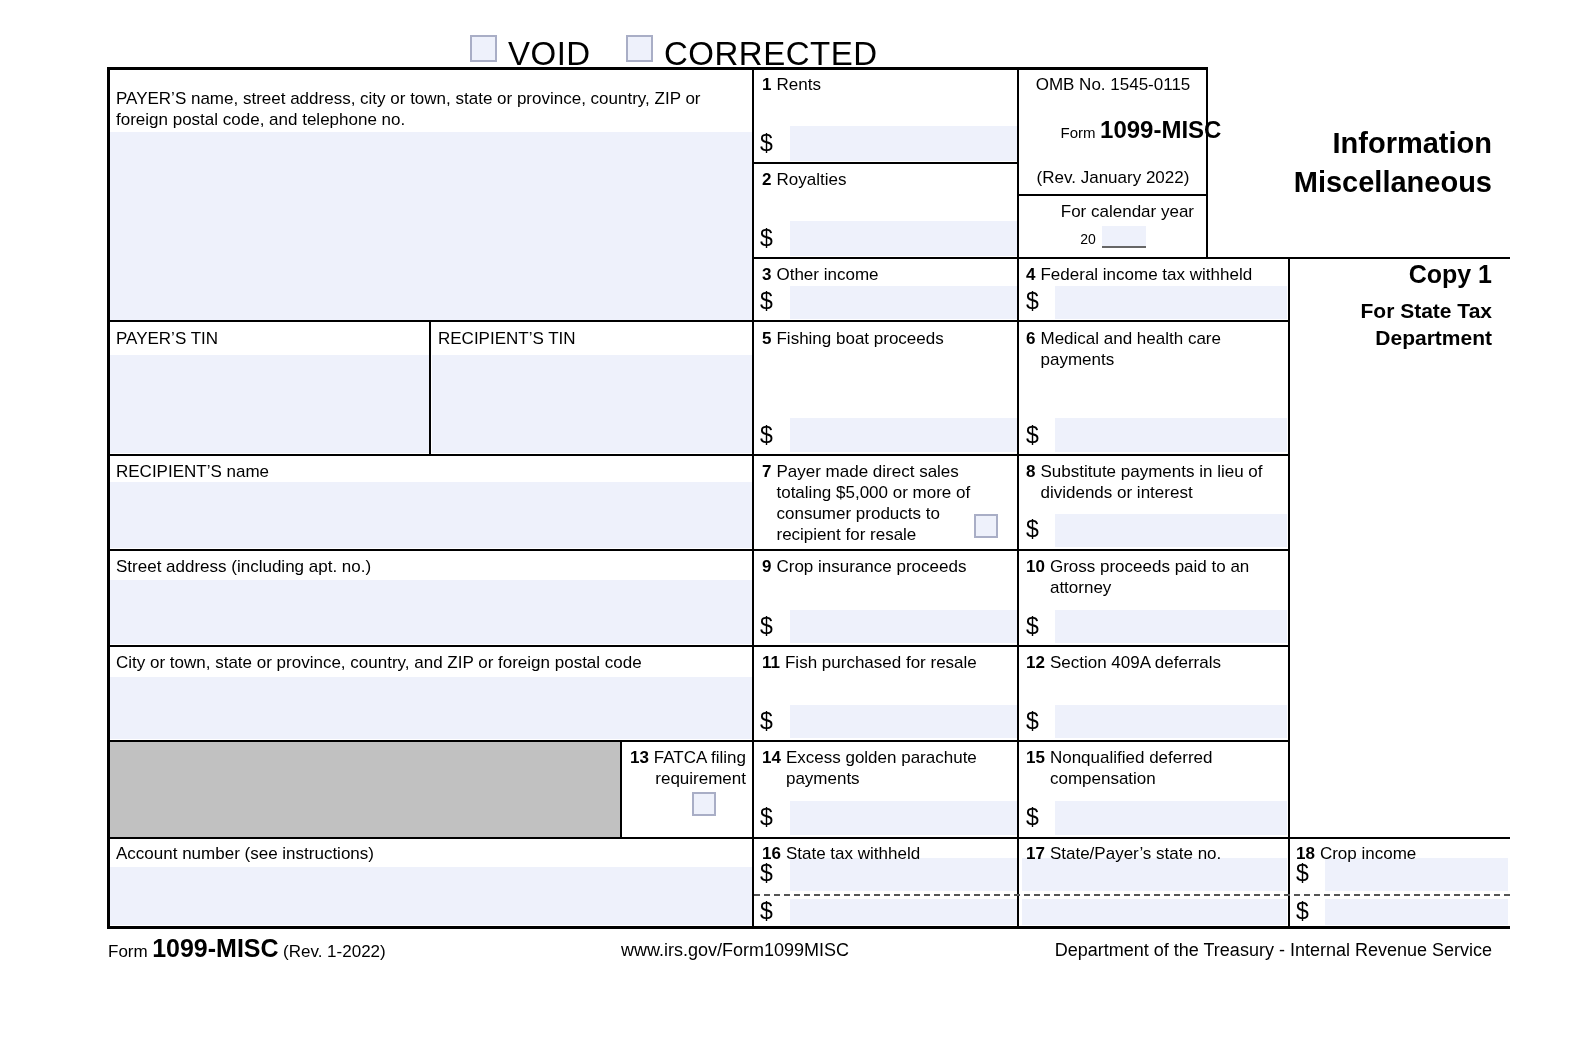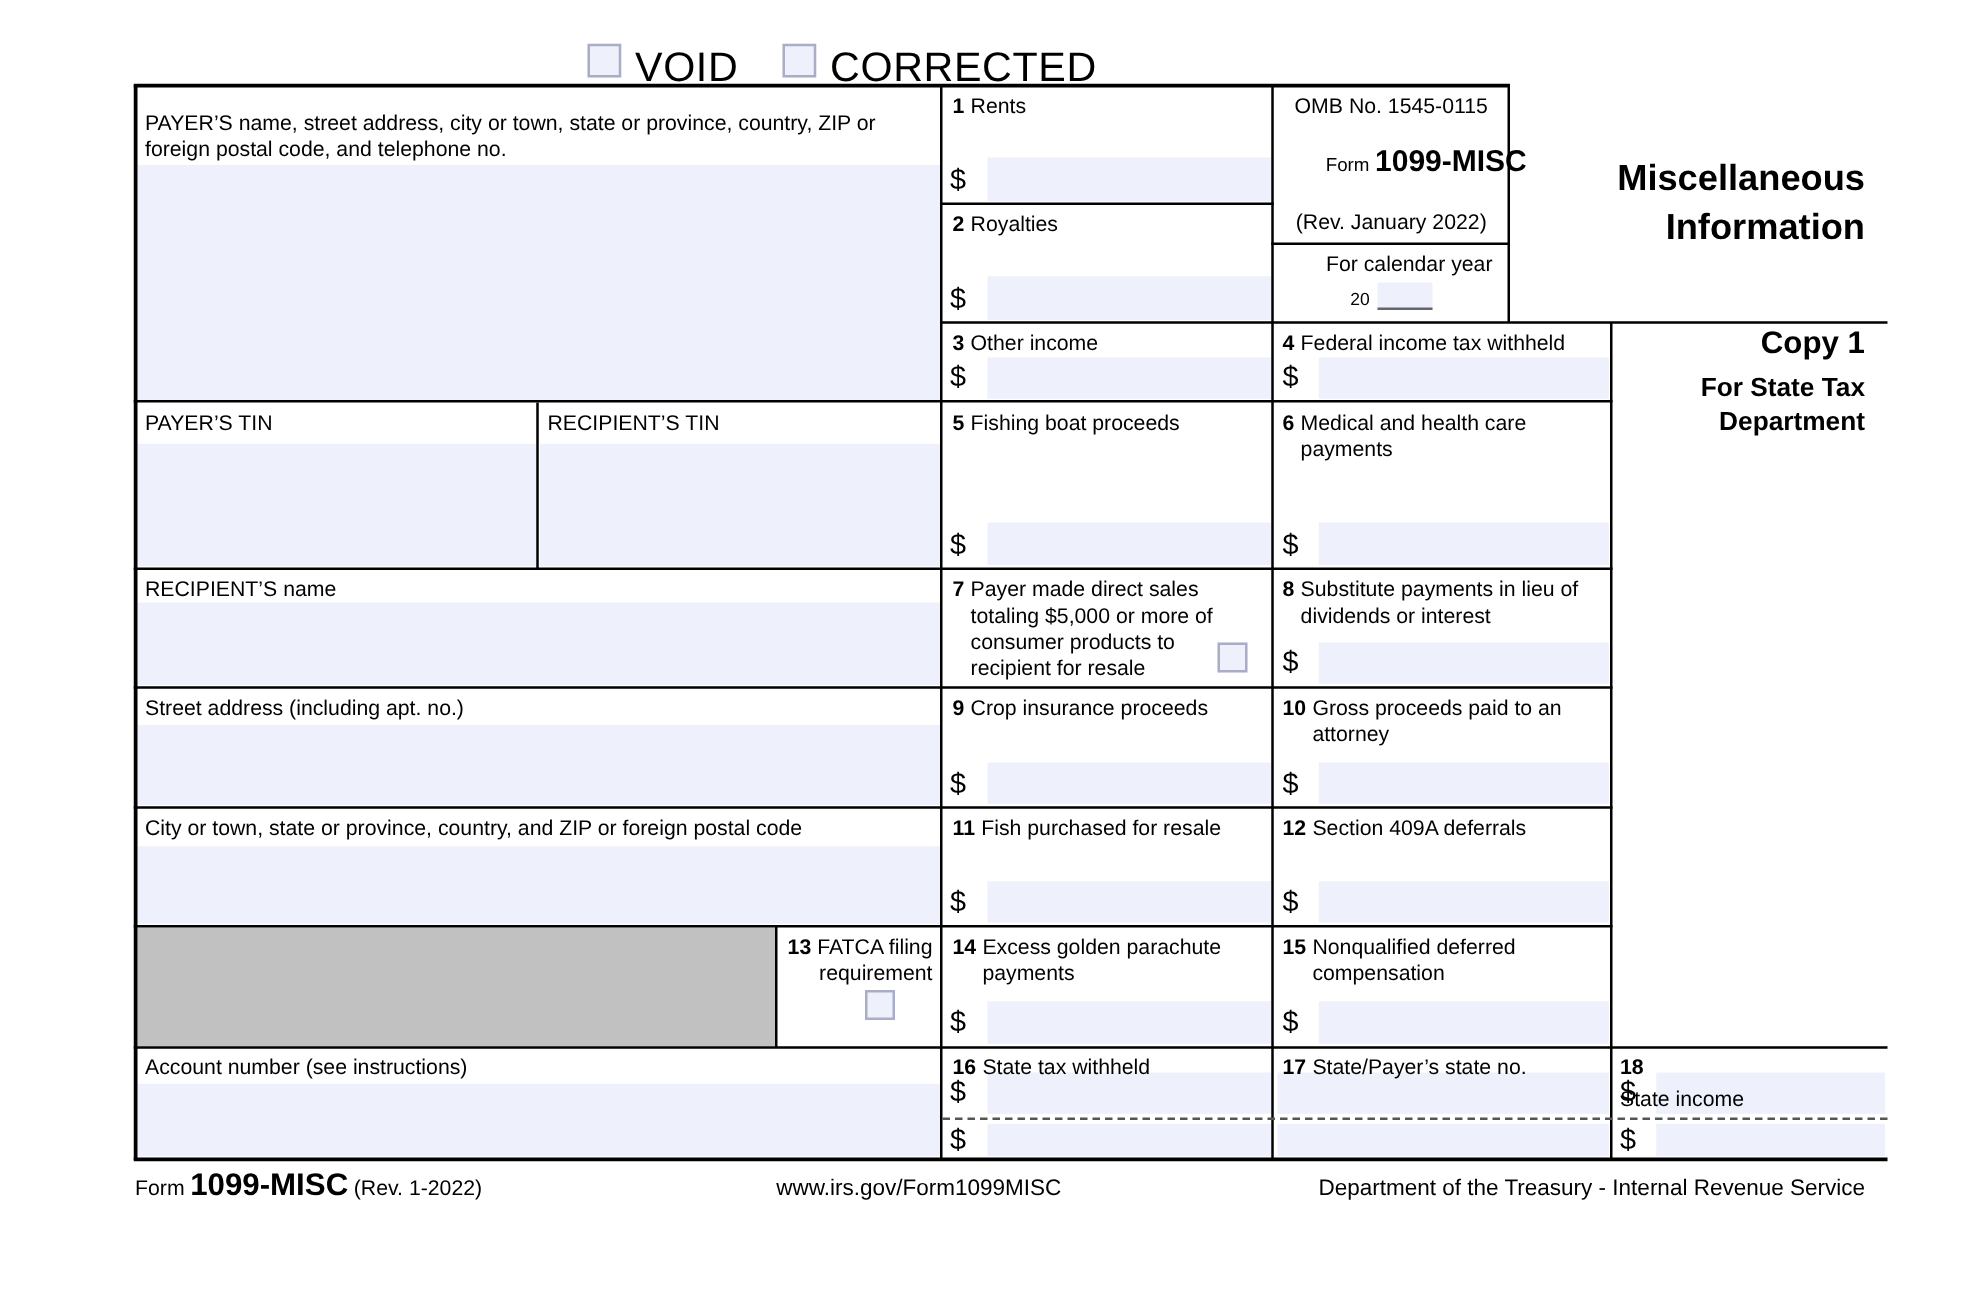--- a/index.html
+++ b/index.html
@@ -150,23 +150,23 @@
     <span>Nonqualified deferred compensation</span>
   </div>
 <div class="lbl" style="left:762px;top:843px;width:240px;">
     <span class="n">16</span>
     <span>State tax withheld</span>
   </div>
 <div class="lbl" style="left:1026px;top:843px;width:250px;">
     <span class="n">17</span>
     <span>State/Payer’s state no.</span>
   </div>
-<div class="lbl" style="left:1296px;top:843px;width:210px;flex-direction:column;">
+<div class="lbl" style="left:1296px;top:843px;width:210px;">
     <span class="n">18</span>
-    <span>State income</span>
+    <span>Crop income</span>
   </div>
 
 <span class="dol" style="left:760px;top:132px;">$</span>
 <span class="dol" style="left:760px;top:227px;">$</span>
 <span class="dol" style="left:760px;top:290px;">$</span>
 <span class="dol" style="left:1026px;top:290px;">$</span>
 <span class="dol" style="left:760px;top:424px;">$</span>
 <span class="dol" style="left:1026px;top:424px;">$</span>
 <span class="dol" style="left:1026px;top:518px;">$</span>
 <span class="dol" style="left:760px;top:615px;">$</span>
@@ -185,22 +185,22 @@
   <span style="font-size:15px;">Form</span>
   <span style="font-size:24px;font-weight:bold;">1099-MISC</span>
 </div>
 <div class="plain ctr" style="left:1018px;top:167px;width:190px;">(Rev. January 2022)</div>
 <div class="plain ctr" style="left:1042px;top:201px;width:152px;text-align:right;">For calendar year</div>
 <div class="abs ctr" style="left:1018px;top:226px;width:190px;font-size:14px;">
   <span>20</span><span class="yearblank"></span>
 </div>
 
 <div class="big-title" style="left:1100px;top:124px;width:392px;">
+  <div>Information</div>
   <div>Miscellaneous</div>
-  <div>Information</div>
 </div>
 <div class="copy-title" style="left:1200px;top:260px;width:292px;">Copy 1</div>
 <div class="copy-sub" style="left:1200px;top:297px;width:292px;">
   <div>For State Tax</div>
   <div>Department</div>
 </div>
 
 <div class="abs" style="left:108px;top:934px;">
   <span style="font-size:17px;">Form</span>
   <span style="font-size:25px;font-weight:bold;">1099-MISC</span>

